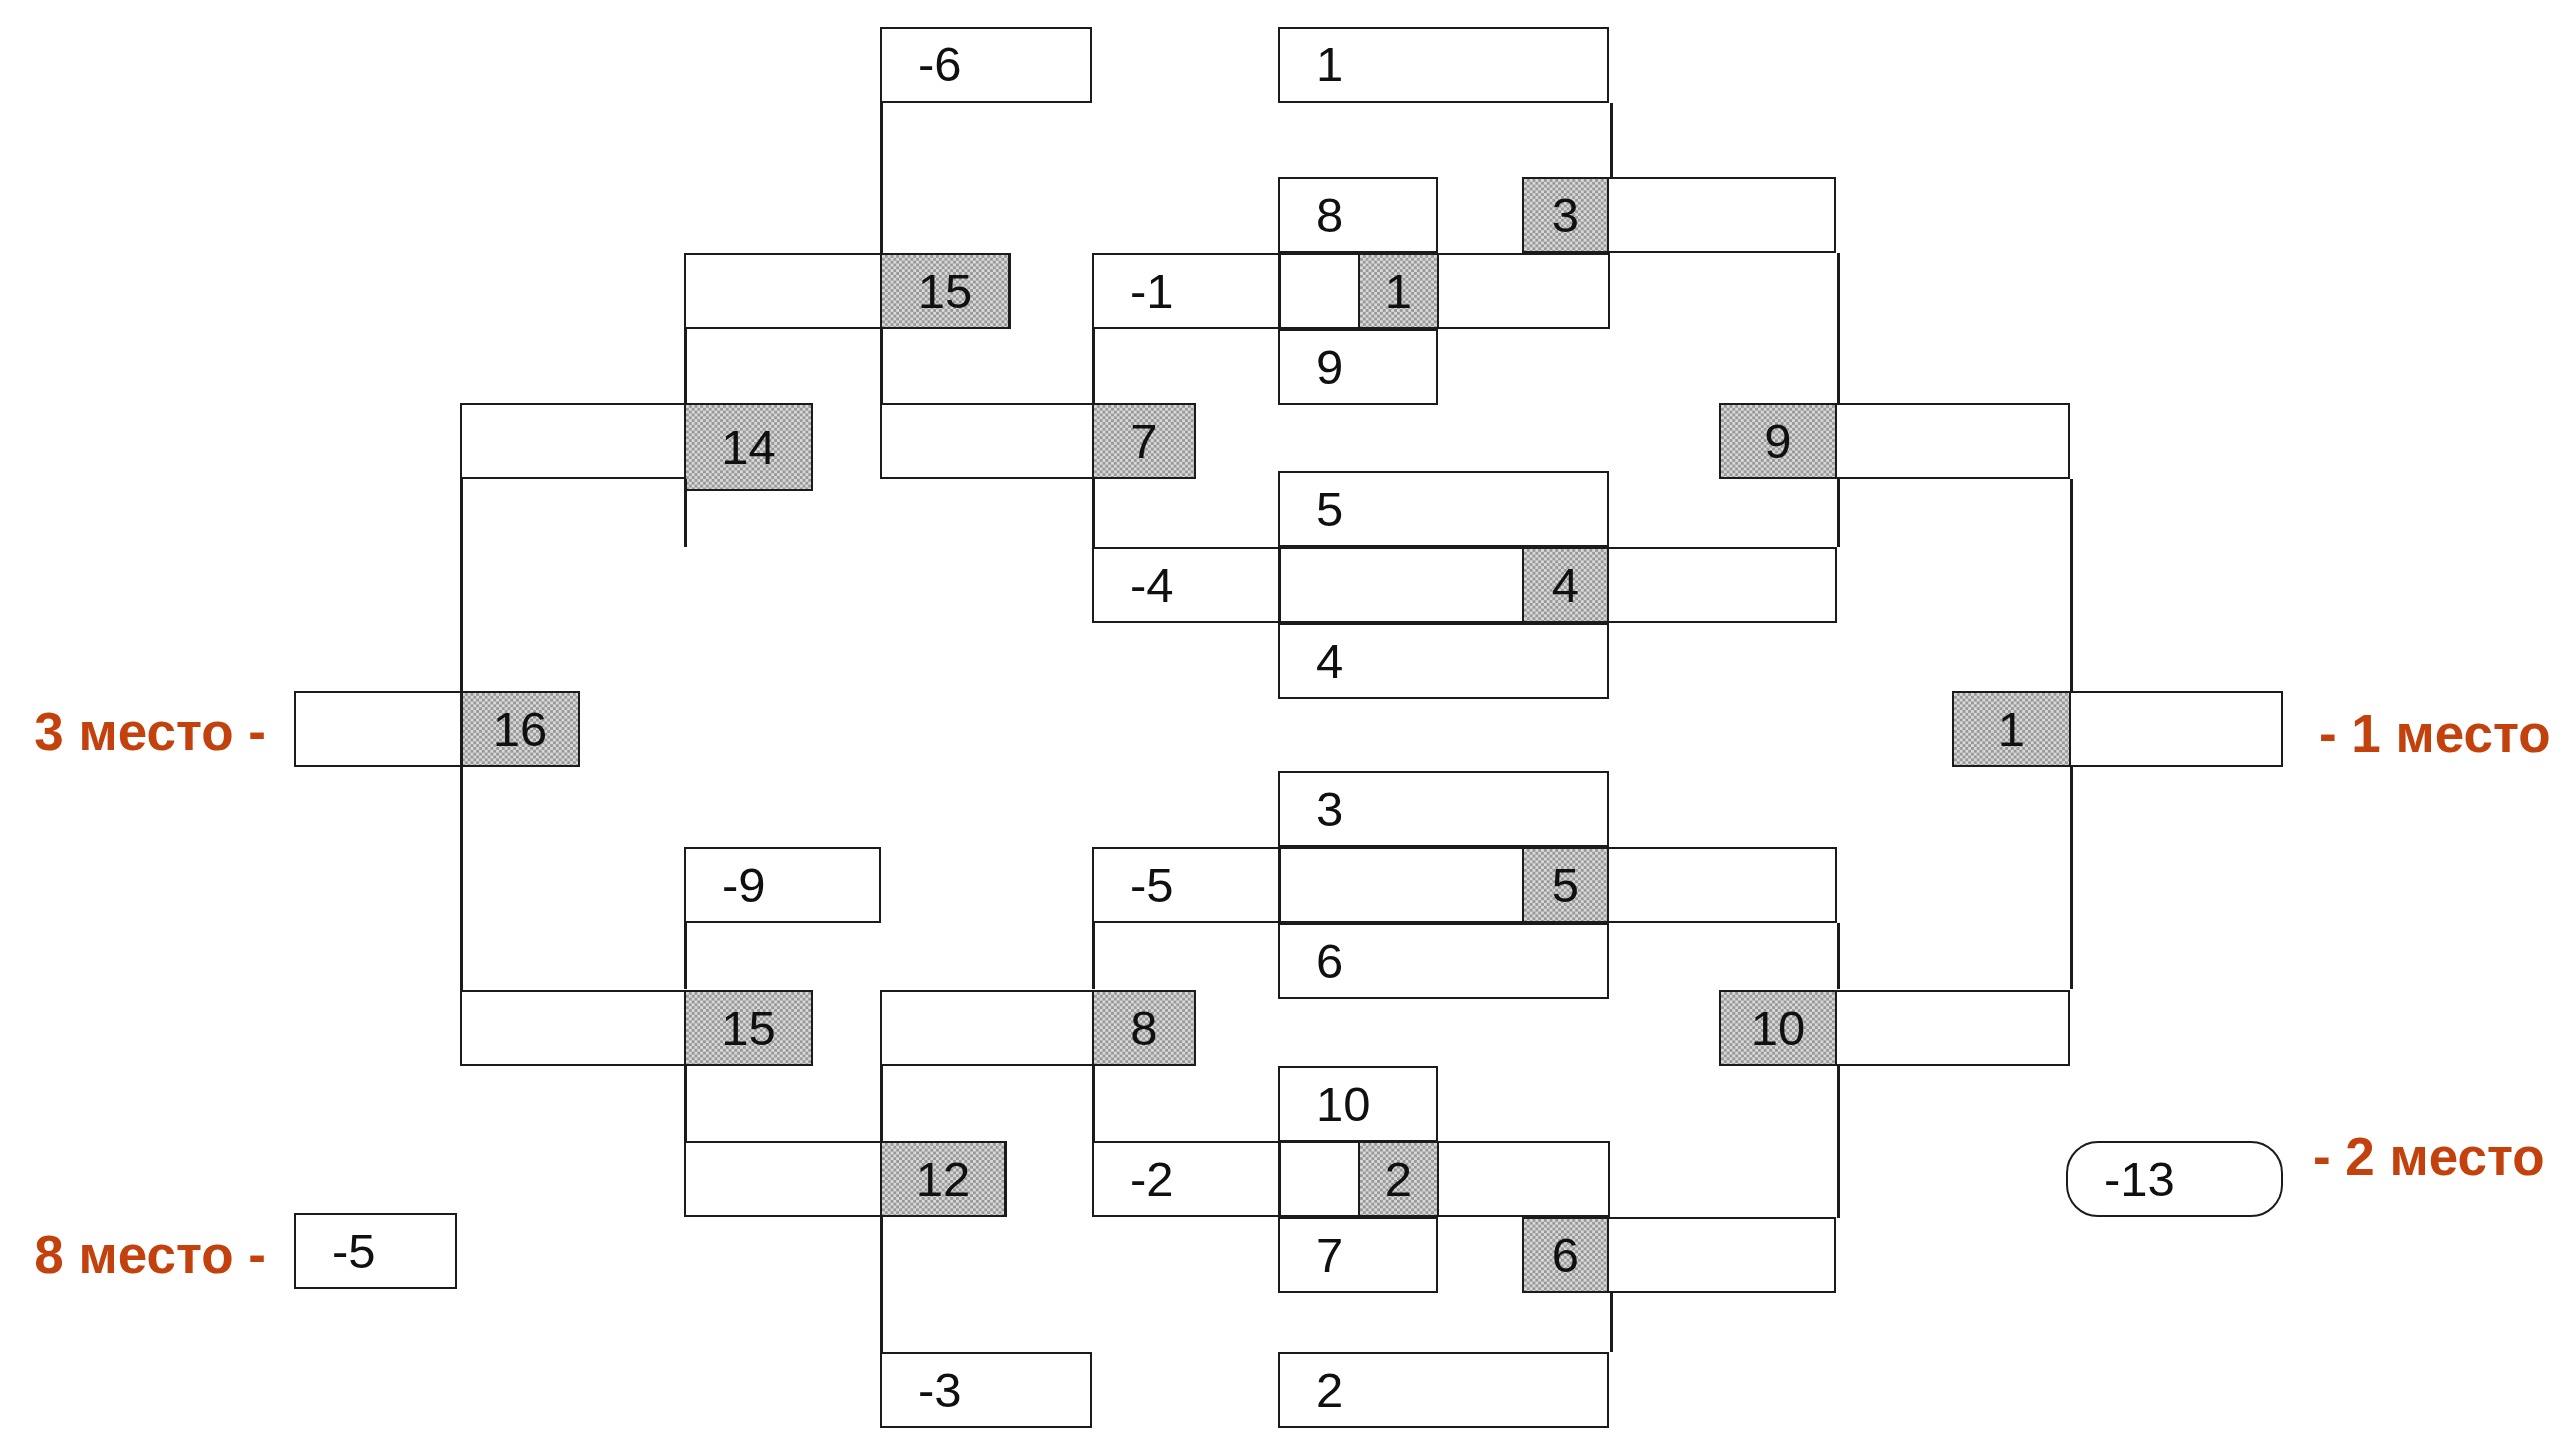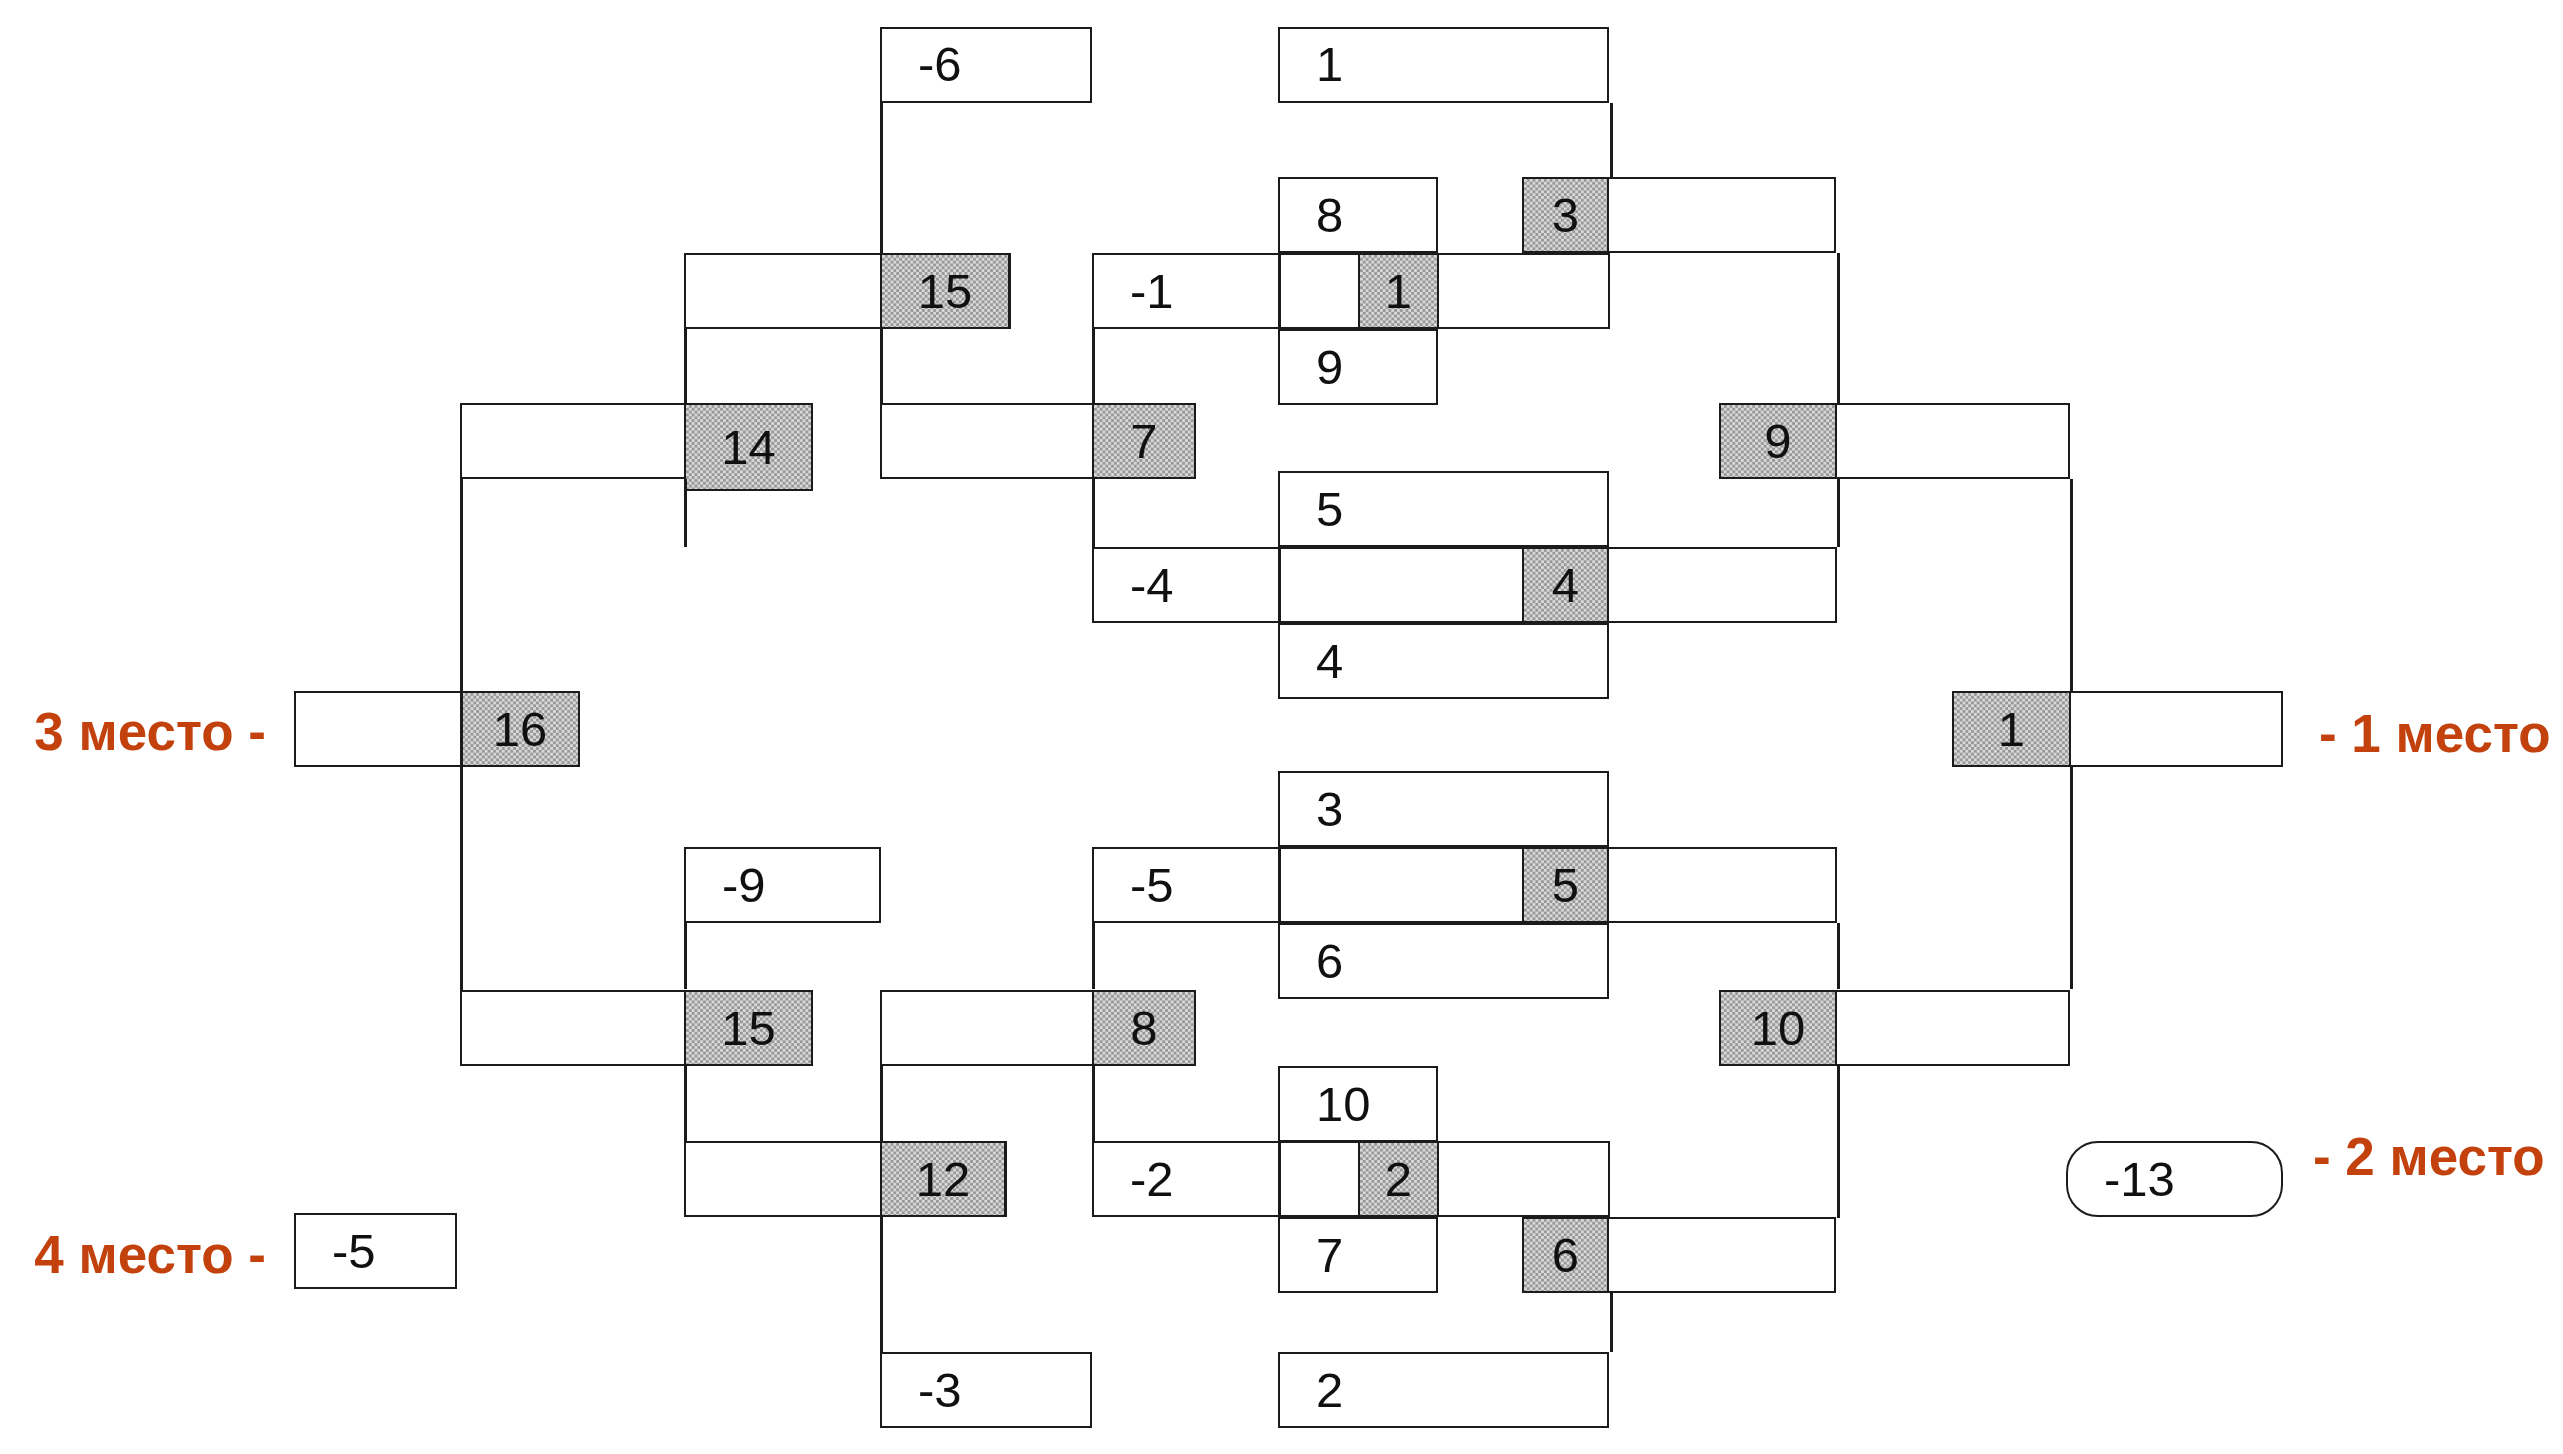--- a/index.html
+++ b/index.html
@@ -211,16 +211,16 @@
     <div class="seg" style="left: 684px; top: 923px; height: 66px; background: rgb(27, 27, 27);"></div>
     <div class="seg" style="left: 684px; top: 1066px; height: 76px; background: rgb(27, 27, 27);"></div>
     <div class="seg" style="left: 880px; top: 1066px; height: 76px; background: rgb(27, 27, 27);"></div>
     <div class="seg" style="left: 880px; top: 1217px; height: 135px; background: rgb(27, 27, 27);"></div>
     <div class="seg" style="left: 1278px; top: 253px; height: 76px; background: rgb(27, 27, 27);"></div>
     <div class="seg" style="left: 1278px; top: 547px; height: 76px; background: rgb(27, 27, 27);"></div>
     <div class="seg" style="left: 1278px; top: 847px; height: 76px; background: rgb(27, 27, 27);"></div>
     <div class="seg" style="left: 1278px; top: 1141px; height: 76px; background: rgb(27, 27, 27);"></div>
     <div class="side-label right" style="left: 19px; top: 703px; width: 247px;">3 место -</div>
     <div class="side-label left" style="left: 2319px; top: 705px; width: 237px;">- 1 место</div>
-    <div class="side-label right" style="left: 19px; top: 1226px; width: 247px;">4 место -</div>
+    <div class="side-label right" style="left: 19px; top: 1226px; width: 247px;">8 место -</div>
     <div class="side-label left" style="left: 2313px; top: 1128px; width: 237px;">- 2 место</div>
   </div>
 
 
 </body></html>

